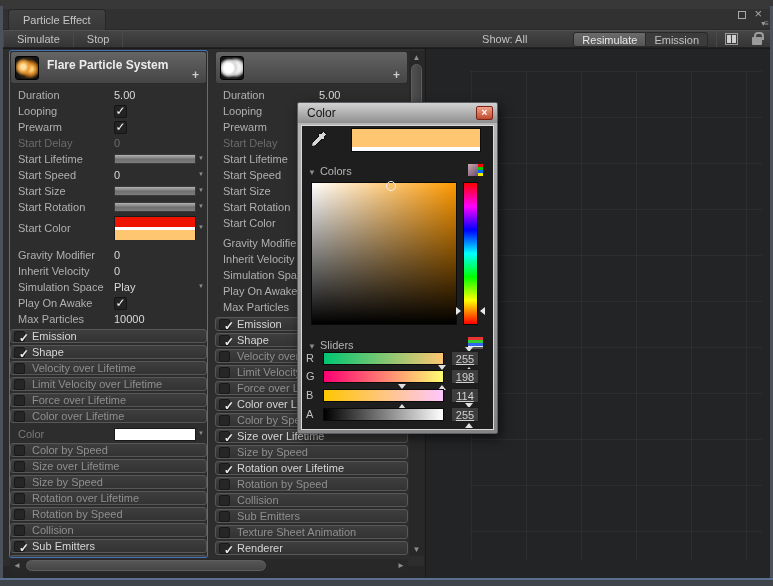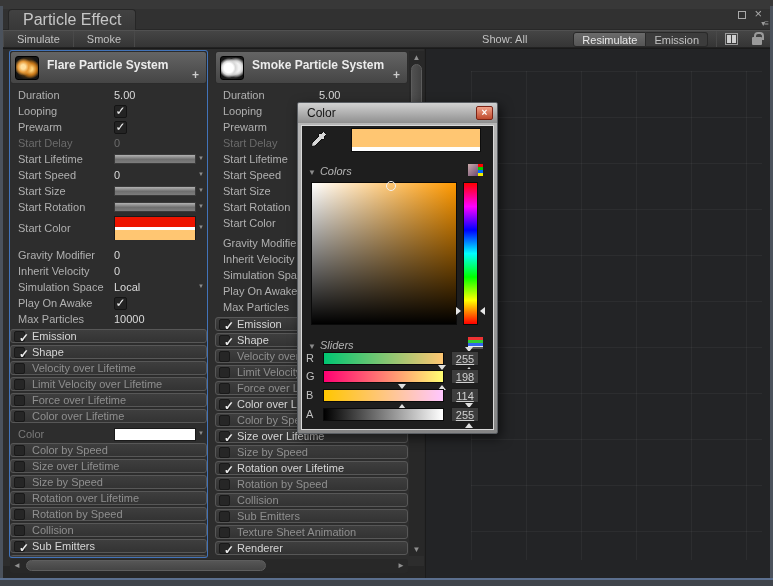--- a/index.html
+++ b/index.html
@@ -6,21 +6,21 @@
   body { font-family:"Liberation Sans", sans-serif; font-size:11px; background:#1a1a1a; }
   #win { position:relative; width:773px; height:586px; background:#383838; overflow:hidden; }
 
   
   .frame-l { position:absolute; left:0; top:6px; width:3px; bottom:0; background:#4b525c; }
   .frame-r { position:absolute; right:0; top:6px; width:3px; bottom:0; background:#4b525c; }
   .frame-b { position:absolute; left:0; right:0; bottom:0; height:8px; background:#3f444b; border-top:2px solid #5b6f8e; }
 
   
   .tabstrip { position:absolute; left:3px; right:3px; top:9px; height:21px; background:#313131; border-bottom:1px solid #282828; }
-  .tab { position:absolute; left:8px; top:9px; height:21px; padding:0 14px; background:linear-gradient(#424242,#383838); border:1px solid #262626; border-bottom:none; border-radius:4px 4px 0 0; color:#c6c6c6; font-size:16px; line-height:20px; }
+  .tab { position:absolute; left:8px; top:9px; height:21px; padding:0 14px; background:linear-gradient(#424242,#383838); border:1px solid #262626; border-bottom:none; border-radius:4px 4px 0 0; color:#c6c6c6; font-size:11px; line-height:20px; }
   .winbtn { position:absolute; color:#a9a9a9; }
   .btn-max { right:27px; top:11px; width:8px; height:8px; border:1px solid #a9a9a9; }
   .btn-close { right:11px; top:6px; font-size:13px; }
   .menu-chevrons { position:absolute; right:5px; top:19px; color:#9a9a9a; font-size:8px; letter-spacing:-1px; }
 
   
   .toolbar { position:absolute; left:3px; right:3px; top:30px; height:18px; background:linear-gradient(#454545,#353535); border-top:1px solid #515151; border-bottom:1px solid #222; display:flex; align-items:center; color:#c2c2c2; }
   .tbtn { padding:0 13px; height:16px; line-height:16px; cursor:default; }
   .tsep { width:1px; height:16px; background:#2a2a2a; border-right:1px solid #494949; }
   .tright { margin-left:auto; display:flex; align-items:center; }
@@ -91,21 +91,21 @@
 
   
   #dlg { position:absolute; left:294px; top:53px; width:201px; height:332px; background:linear-gradient(#b9b9b9,#858585); border:1px solid #5a5e63; border-radius:2px; box-shadow:3px 4px 12px rgba(0,0,0,.6); z-index:20; }
   .dtitle { position:absolute; left:0; right:0; top:0; height:20px; background:linear-gradient(#d2d2d2,#8f8f8f); color:#141414; font-size:12px; line-height:20px; padding-left:9px; border-radius:2px 2px 0 0; }
   .dclose { position:absolute; right:4px; top:3px; width:17px; height:14px; background:linear-gradient(#f0a088,#bf4a2e); border:1px solid #7c2315; border-radius:2px; color:#fff; font-weight:bold; font-size:10px; line-height:12px; text-align:center; }
   .dbody { position:absolute; left:3px; right:3px; top:22px; bottom:3px; background:#1e1e1e; border:1px solid #d9d9d9; }
   .dropper { position:absolute; left:10px; top:27px; width:20px; height:20px; }
   .cprev { position:absolute; left:53px; top:25px; width:130px; height:24px; border:1px solid #0c0c0c; }
   .cprev .fill { height:18px; }
   .cprev .alpha { height:4px; background:#ffffff; }
-  .dsec { position:absolute; color:#b4b4b4;font-style:italic; }
+  .dsec { position:absolute; color:#b4b4b4; }
   .dsec .tri { color:#8a8a8a; font-size:8px; margin-right:4px; }
   .icon-palette { position:absolute; left:170px; width:15px; height:12px; background:linear-gradient(135deg,#caa,#536); position:absolute; }
   .icon-palette i { position:absolute; right:0; top:0; bottom:0; width:5px; background:linear-gradient(#f00 0 25%,#0c0 25% 50%,#06f 50% 75%,#ee0 75%); }
   .icon-rgb { position:absolute; left:170px; width:15px; height:12px; background:linear-gradient(#e33 0 25%, #3c3 25% 50%, #36e 50% 75%, #eee 75% 85%, #555 85%); }
   .svsq { position:absolute; left:13px; top:79px; width:146px; height:143px; border:1px solid #0a0a0a;
     background:linear-gradient(to bottom, rgba(0,0,0,0), #000), linear-gradient(to right, #fff, #ff9900); }
   .pick { position:absolute; width:10px; height:10px; border:1px solid #f2f2f2; border-radius:50%; }
   .huebar { position:absolute; left:165px; top:79px; width:15px; height:143px; border:1px solid #0a0a0a;
     background:linear-gradient(#f00 0, #f0f 16.7%, #00f 33.3%, #0ff 50%, #0f0 66.7%, #ff0 83.3%, #f00 100%); }
   .hmk { position:absolute; width:0; height:0; border-top:4px solid transparent; border-bottom:4px solid transparent; }
@@ -126,21 +126,21 @@
   <div class="tabstrip"></div>
   <div class="tab">Particle Effect</div>
   <div class="winbtn btn-max"></div>
   <div class="winbtn btn-close">×</div>
   <div class="menu-chevrons">▾≡</div>
 
   <div class="toolbar">
     <div class="tsep"></div>
     <div class="tbtn">Simulate</div>
     <div class="tsep"></div>
-    <div class="tbtn">Smoke</div>
+    <div class="tbtn">Stop</div>
     <div class="tsep"></div>
     <div class="tright">
       <div class="show-all">Show: All</div>
       <div class="seg active">Resimulate</div>
       <div class="seg plain">Emission</div>
       <div class="tsep"></div>
       <div class="icon-cols">
           <i class="a"></i>
           <i class="b"></i>
         </div>
@@ -206,21 +206,21 @@
             <div class="prow gap">
               <span class="plabel">Gravity Modifier</span>
               <span class="pvalue">0</span>
             </div>
             <div class="prow">
               <span class="plabel">Inherit Velocity</span>
               <span class="pvalue">0</span>
             </div>
             <div class="prow">
               <span class="plabel">Simulation Space</span>
-              <span class="pvalue">Local</span>
+              <span class="pvalue">Play</span>
               <span class="pcaret">▼</span>
             </div>
             <div class="prow">
               <span class="plabel">Play On Awake</span>
               <span class="pcheck">✓</span>
             </div>
             <div class="prow">
               <span class="plabel">Max Particles</span>
               <span class="pvalue">10000</span>
             </div>
@@ -294,21 +294,20 @@
                 <span class="mtick">✓</span>
               </span>
               <span class="mlabel">Texture Sheet Animation</span>
             </div>
           </div>
       </div>
 
       <div id="col-mid" class="pcol">
         <div class="syshdr">
           <span class="sysicon smoke"></span>
-          <span class="systitle">Smoke Particle System</span>
           <span class="sysplus">+</span>
         </div>
         <div class="props" id="props-1">
             <div class="prow">
               <span class="plabel">Duration</span>
               <span class="pvalue">5.00</span>
             </div>
             <div class="prow">
               <span class="plabel">Looping</span>
             </div>

